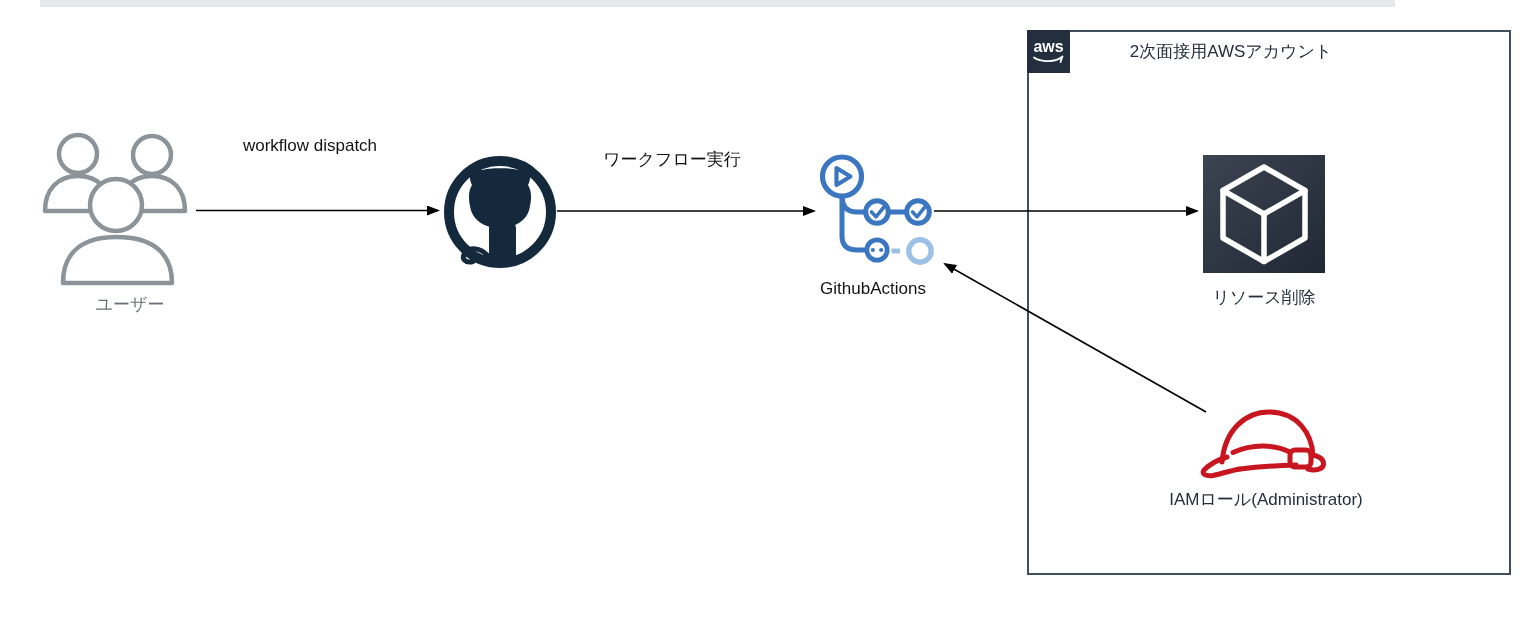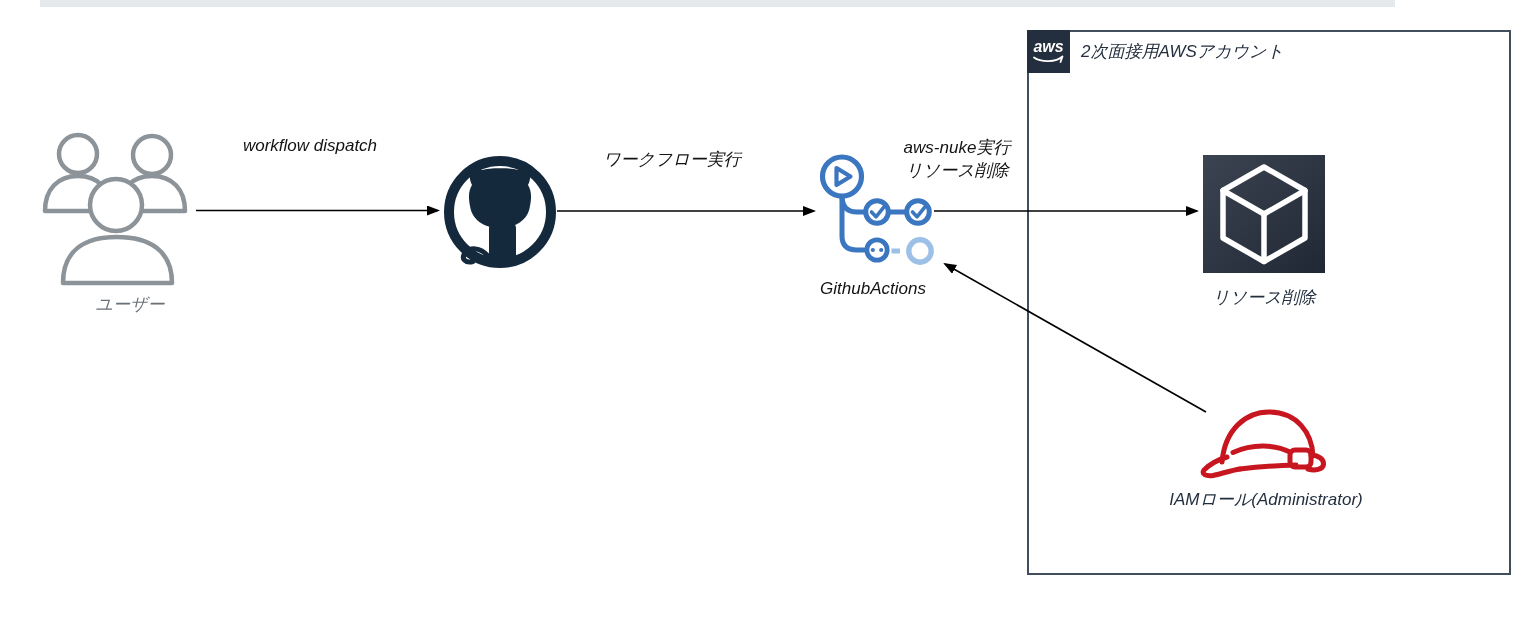--- a/index.html
+++ b/index.html
@@ -1,23 +1,23 @@
 <!DOCTYPE html>
 <html><head>
 <meta charset="utf-8">
 <style>
   html,body{margin:0;padding:0;background:#fff;}
   #stage{position:relative;width:1536px;height:618px;background:#fff;overflow:hidden;
-         font-family:"Liberation Sans","DejaVu Sans",sans-serif;font-style:italic;}
+         font-family:"Liberation Sans","DejaVu Sans",sans-serif;}
   #top-strip{position:absolute;left:40px;top:0;width:1355px;height:7px;background:#e6e9ec;}
   svg{position:absolute;left:0;top:0;}
   .lbl{position:absolute;font-size:17px;line-height:23px;text-align:center;white-space:nowrap;color:#131313;}
   .lbl-gray{color:#687078;}
   .lbl-navy{color:#232f3e;}
-  .lbl-left{text-align:left;}
+  .lbl-left{text-align:center;}
 </style>
 </head>
 <body>
 
 <div id="stage">
   <div id="top-strip"></div>
 
   <svg width="1536" height="618" viewBox="0 0 1536 618">
     <defs>
       <marker id="arrow" markerUnits="userSpaceOnUse" markerWidth="14" markerHeight="12" refX="11" refY="5" orient="auto">
@@ -115,24 +115,20 @@
       <path d="M 1311,455 C 1319,455.5 1324,459.5 1323.5,464.5 C 1323,469.5 1315,471 1308,469"></path>
     </g>
   </svg>
 
   <div class="lbl" style="left:190px;top:134px;width:240px;text-align:center;">
     <div>workflow dispatch</div>
   </div>
 
   <div class="lbl" style="left:572px;top:136px;width:200px;margin-top:12px;">ワークフロー実行</div>
 
-  <div class="lbl" style="left:857px;top:136px;width:200px;">
-    <div>aws-nuke実行</div>
-    <div>リソース削除</div>
-  </div>
 
   <div class="lbl lbl-gray" style="left:30px;top:293px;width:200px;">ユーザー</div>
 
 
   <div class="lbl" style="left:773px;top:277px;width:200px;">GithubActions</div>
 
   <div class="lbl lbl-navy" style="left:1164px;top:286px;width:200px;">リソース削除</div>
 
   <div class="lbl lbl-navy" style="left:1146px;top:488px;width:240px;">IAMロール(Administrator)</div>
 

